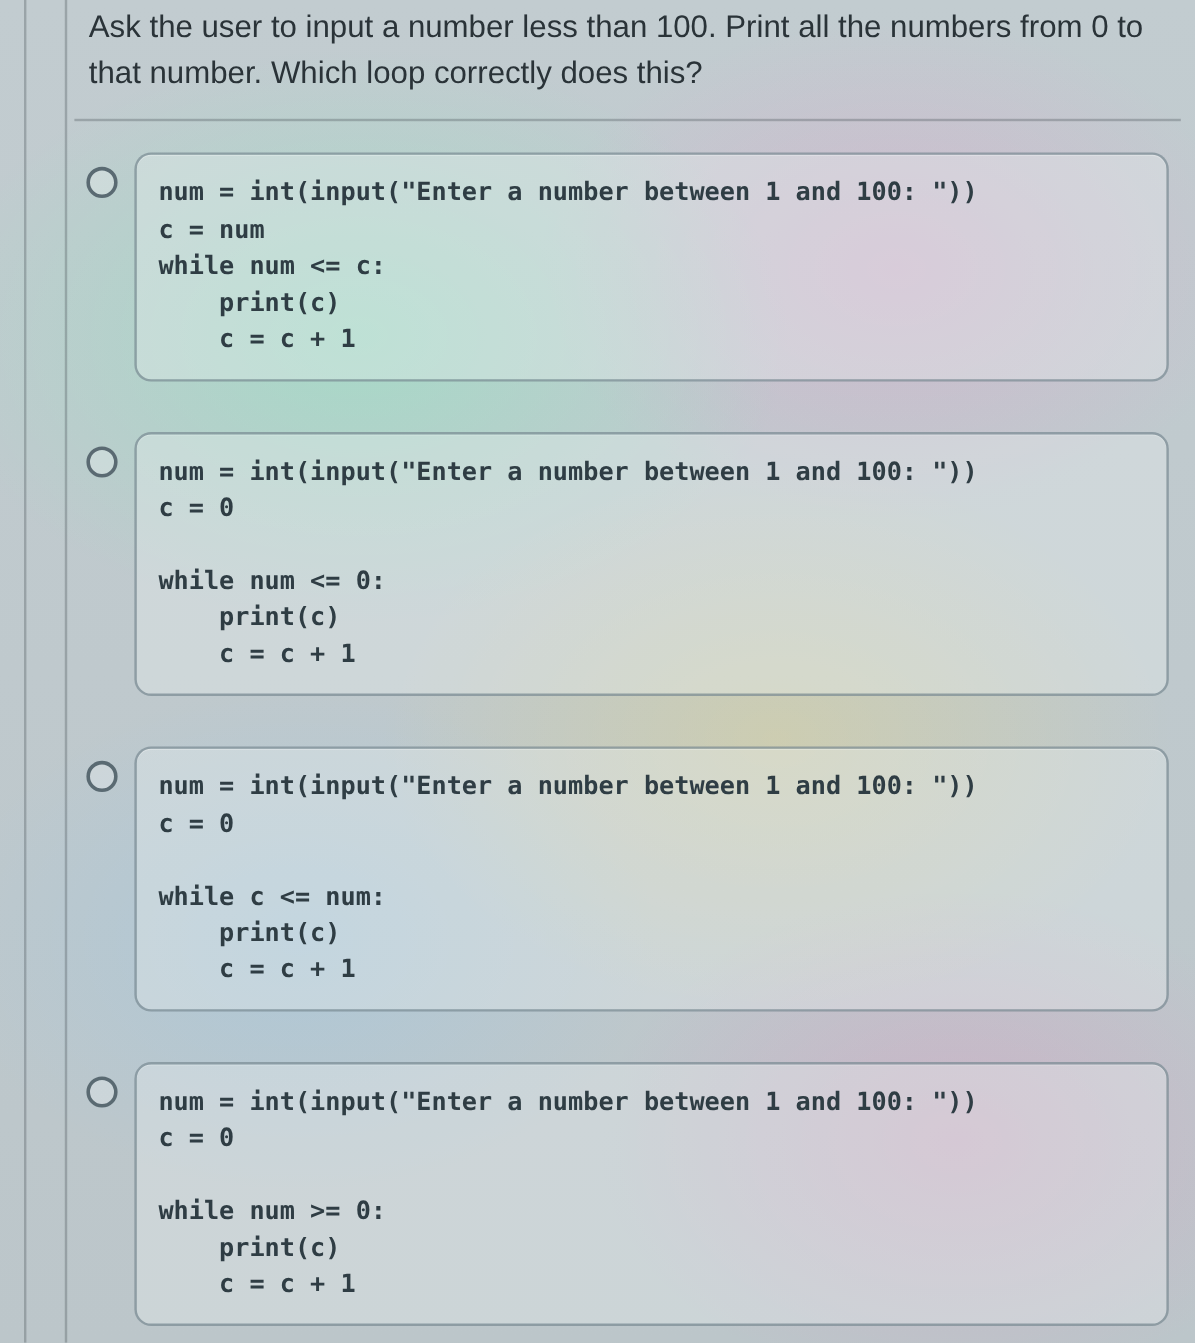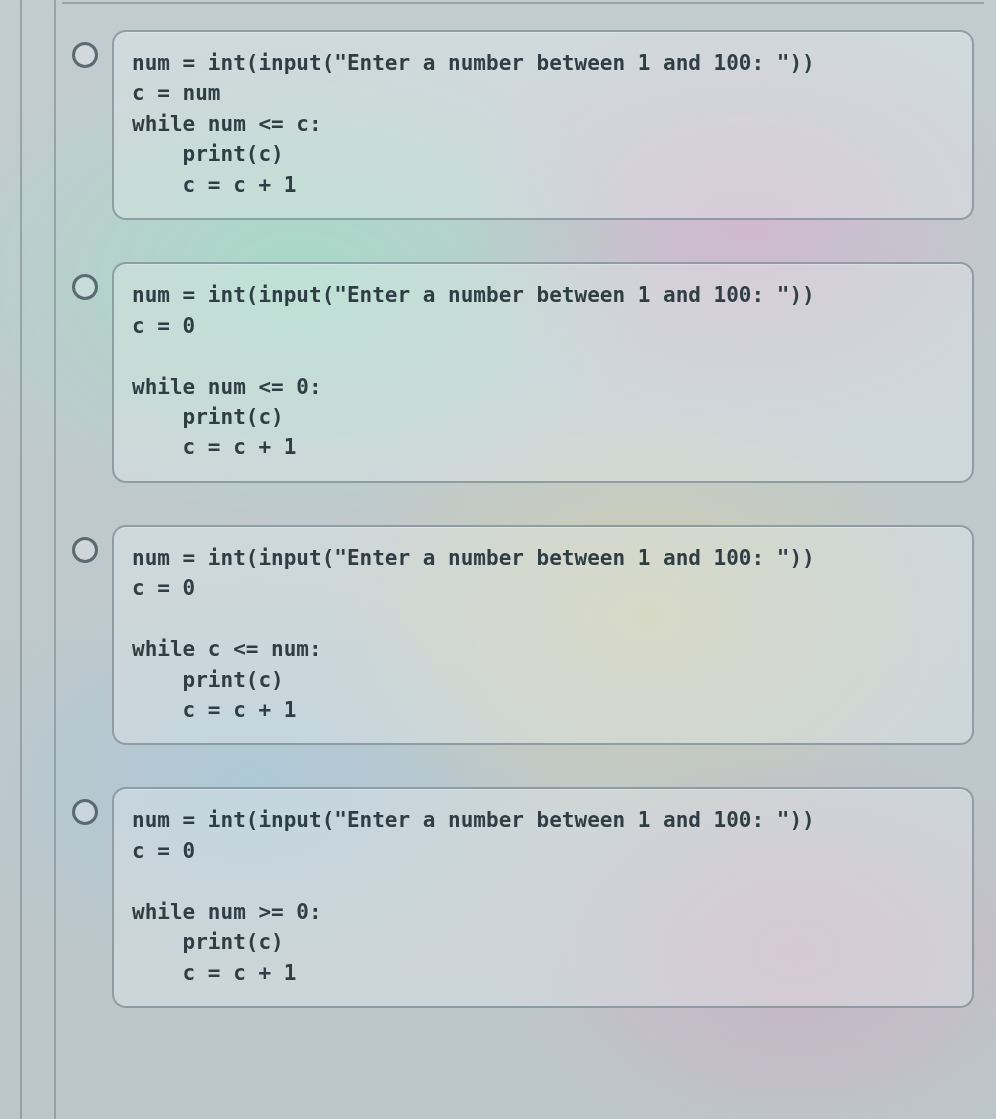--- a/index.html
+++ b/index.html
@@ -80,20 +80,21 @@
     font-weight: 600;
   }
 </style>
 </head>
 <body>
 
 <div class="left-rule r1"></div>
 <div class="left-rule r2"></div>
 
 <div class="content">
+  <div class="question">Ask the user to input a number less than 100. Print all the numbers from 0 to that number. Which loop correctly does this?</div>
   <div class="divider"></div>
 
   <div class="options">
 
     <div class="option-row">
       <div class="radio"></div>
       <div class="code-card">
         <pre>num = int(input("Enter a number between 1 and 100: "))
 c = num
 while num &lt;= c:

